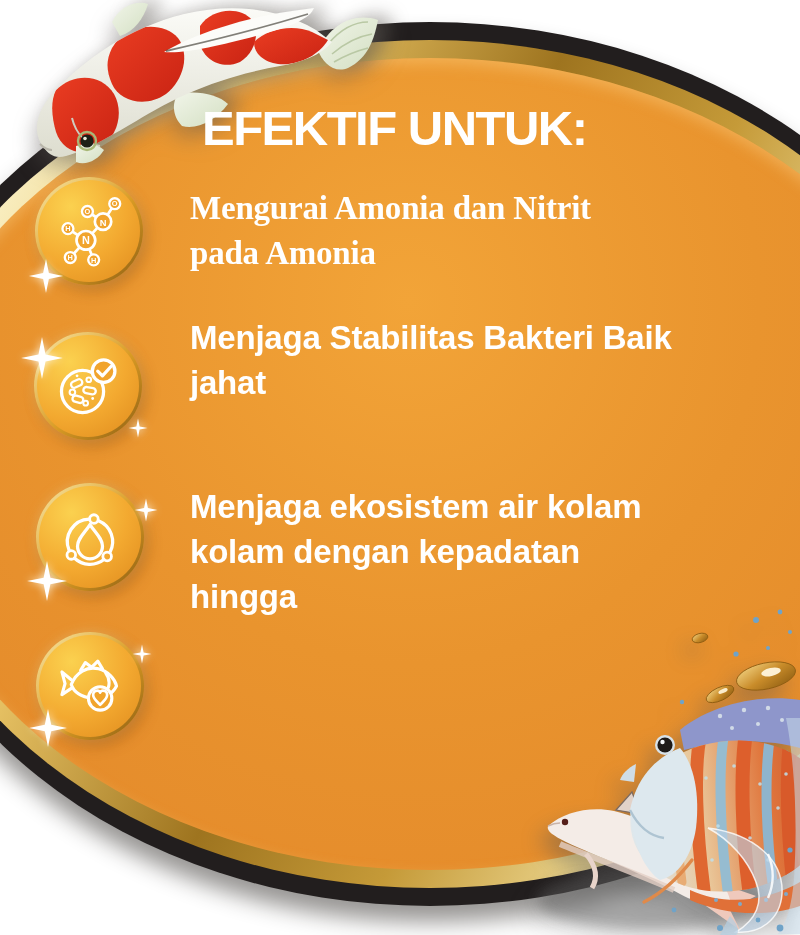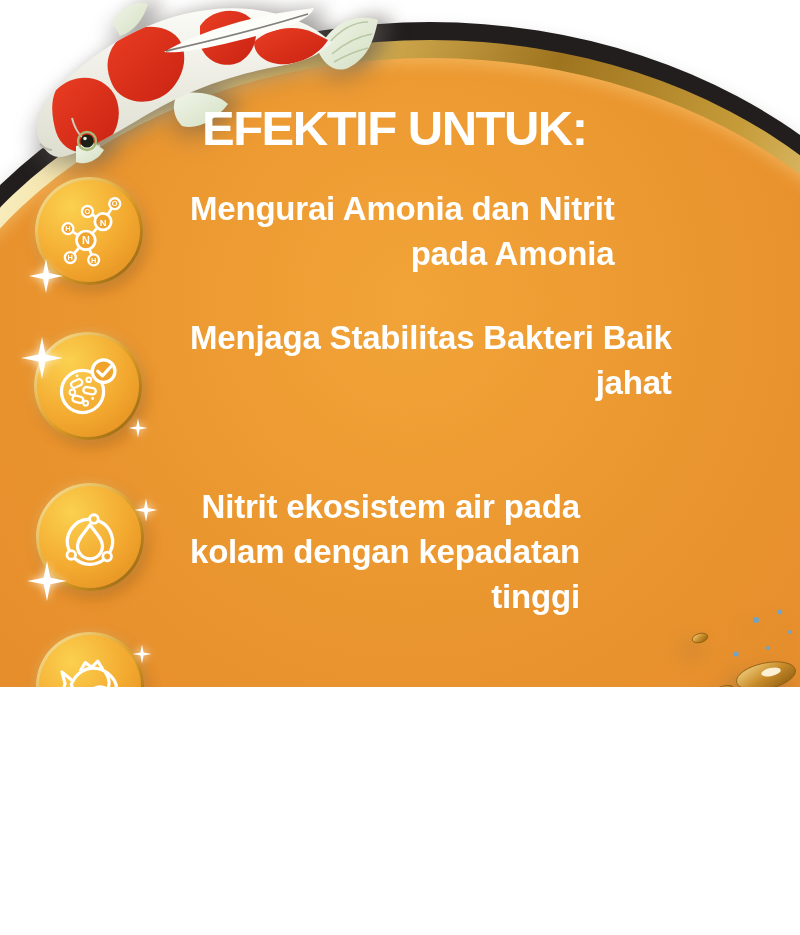--- a/index.html
+++ b/index.html
@@ -1,19 +1,18 @@
 <!DOCTYPE html>
 <html><head>
 <meta charset="utf-8">
 <style>
   html,body{margin:0;padding:0;background:#ffffff;}
   .stage{
-    position:relative;width:800px;height:687px;overflow:hidden;background:#ffffff;
+    position:relative;width:800px;height:935px;overflow:hidden;background:#ffffff;
     font-family:"Liberation Sans",sans-serif;
-    text-align:right;
   }
   
   .oval-black{
     position:absolute;left:-124px;top:22px;width:1108px;height:884px;border-radius:50%;
     background:#221e1e;box-shadow:0 16px 22px rgba(25,20,16,.45);z-index:1;
   }
   .oval-gold{
     position:absolute;left:-110px;top:40px;width:1080px;height:848px;border-radius:50%;
     background:linear-gradient(115deg,#caa23c 0%,#f9efc2 12%,#e7c264 28%,#9e741f 46%,#c59a38 60%,#f7e7a8 78%,#a87c22 100%);
     z-index:1;
@@ -89,21 +88,21 @@
             <text x="68" y="43" font-size="12">N</text>
           <text x="23" y="50.5" font-size="9.5">H</text>
             <text x="26" y="87.5" font-size="9.5">H</text>
           <text x="56" y="90.5" font-size="9.5">H</text>
             <text x="48" y="28.5" font-size="9.5">O</text>
           <text x="83" y="18.5" font-size="9.5">O</text>
         </g>
       </svg>
     </div>
   </div>
-  <div class="item-text" style="top:186px;">
+  <div class="item-text" style="top:186px;font-family:Liberation Serif, serif;">
     <div>Mengurai Amonia dan Nitrit</div>
     <div>pada Amonia</div>
   </div>
 
   <div class="icon-wrap" style="left:34px;top:332px;">
     <div class="icon-core">
       <svg class="glyph" viewBox="0 0 100 100">
         <g fill="none" stroke="#ffffff" stroke-linecap="round" stroke-linejoin="round">
           <circle cx="43" cy="57" r="27" stroke-width="4.2"></circle>
           <rect x="28" y="43" width="15" height="8" rx="4" stroke-width="3" transform="rotate(-24 35 47)"></rect>
@@ -134,23 +133,23 @@
           <path d="M67.9,78.9 A29,29 0 0 1 30.2,77.2"></path>
           <path d="M23.3,67.3 A29,29 0 0 1 49,27"></path>
           <circle cx="55" cy="27" r="5.5" stroke-width="3.6"></circle>
           <circle cx="26" cy="73" r="5.5" stroke-width="3.6"></circle>
           <circle cx="72" cy="75" r="5.5" stroke-width="3.6"></circle>
         </g>
       </svg>
     </div>
   </div>
   <div class="item-text" style="top:484px;">
-    <div>Nitrit ekosistem air pada</div>
+    <div>Menjaga ekosistem air kolam</div>
     <div>kolam dengan kepadatan</div>
-    <div>tinggi</div>
+    <div>hingga</div>
   </div>
 
   <div class="icon-wrap" style="left:36px;top:632px;">
     <div class="icon-core">
       <svg class="glyph" viewBox="0 0 100 100">
         <g fill="none" stroke="#ffffff" stroke-width="4" stroke-linecap="round" stroke-linejoin="round">
           <path d="M26,42 L14,32 L18,47 L14,61 L26,53"></path>
           <path d="M26,48 C32,33 46,24 61,28 C73,31 82,41 84,50 C79,60 68,67 54,66 C40,64 29,58 26,48 Z"></path>
           <path d="M38,30 L44,20 L52,26 L60,18 L66,28"></path>
           <path d="M70,33 C76,41 76,51 70,57"></path>

